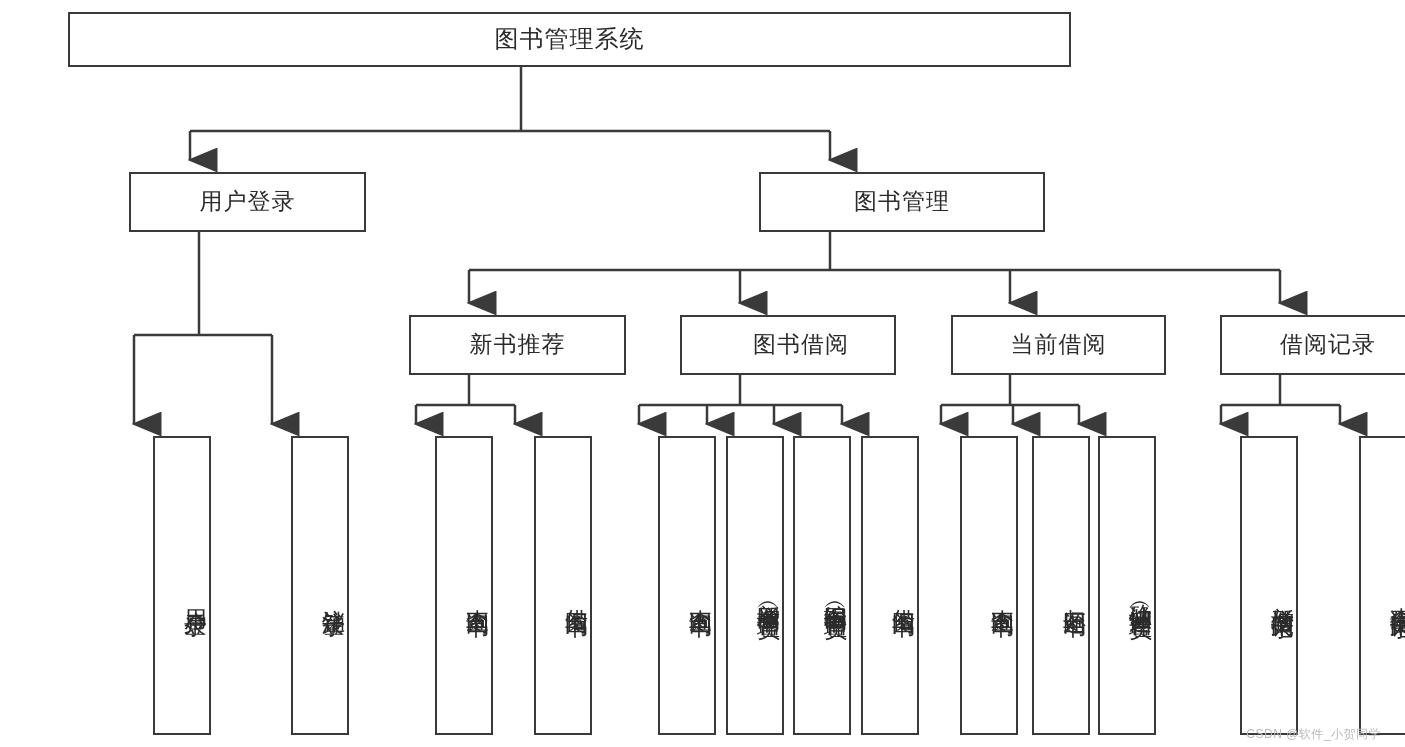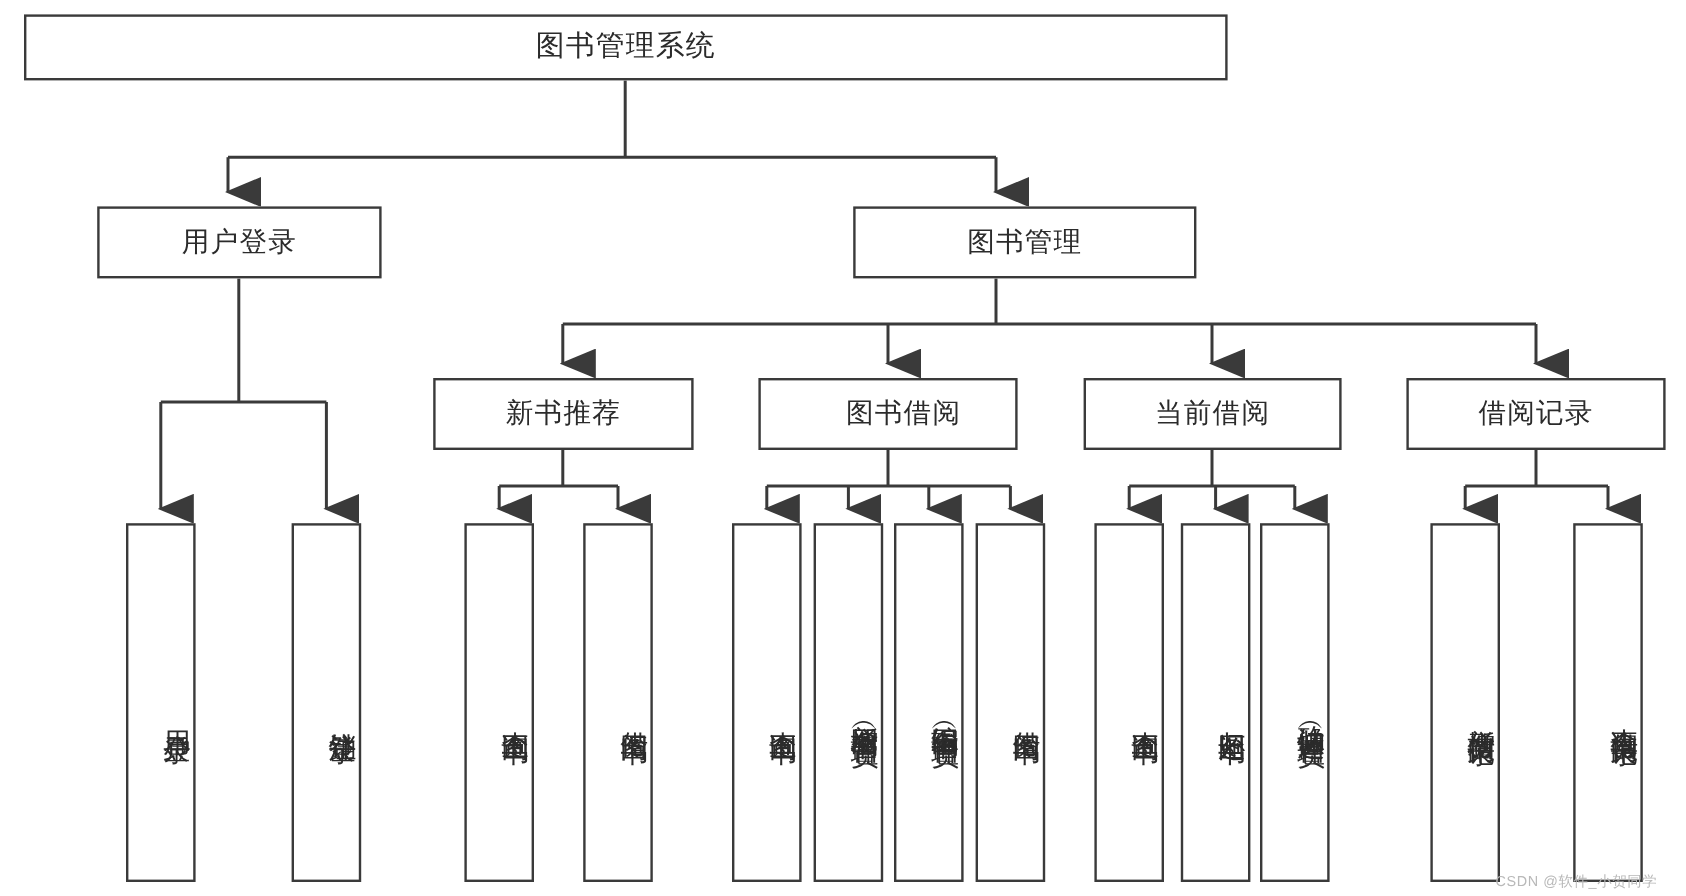--- a/index.html
+++ b/index.html
@@ -29,20 +29,21 @@
   .node {
     position: absolute;
     box-sizing: border-box;
     background: #ffffff;
     border: 2px solid #3a3a3a;
     display: flex;
     align-items: center;
     justify-content: center;
     color: #2b2b2b;
     z-index: 2;
+    margin-left: 48px;
   }
   .node.h {
     font-size: 23px;
     letter-spacing: 1px;
     line-height: 1.2;
     white-space: nowrap;
   }
   .node.root {
     font-size: 24px;
   }

